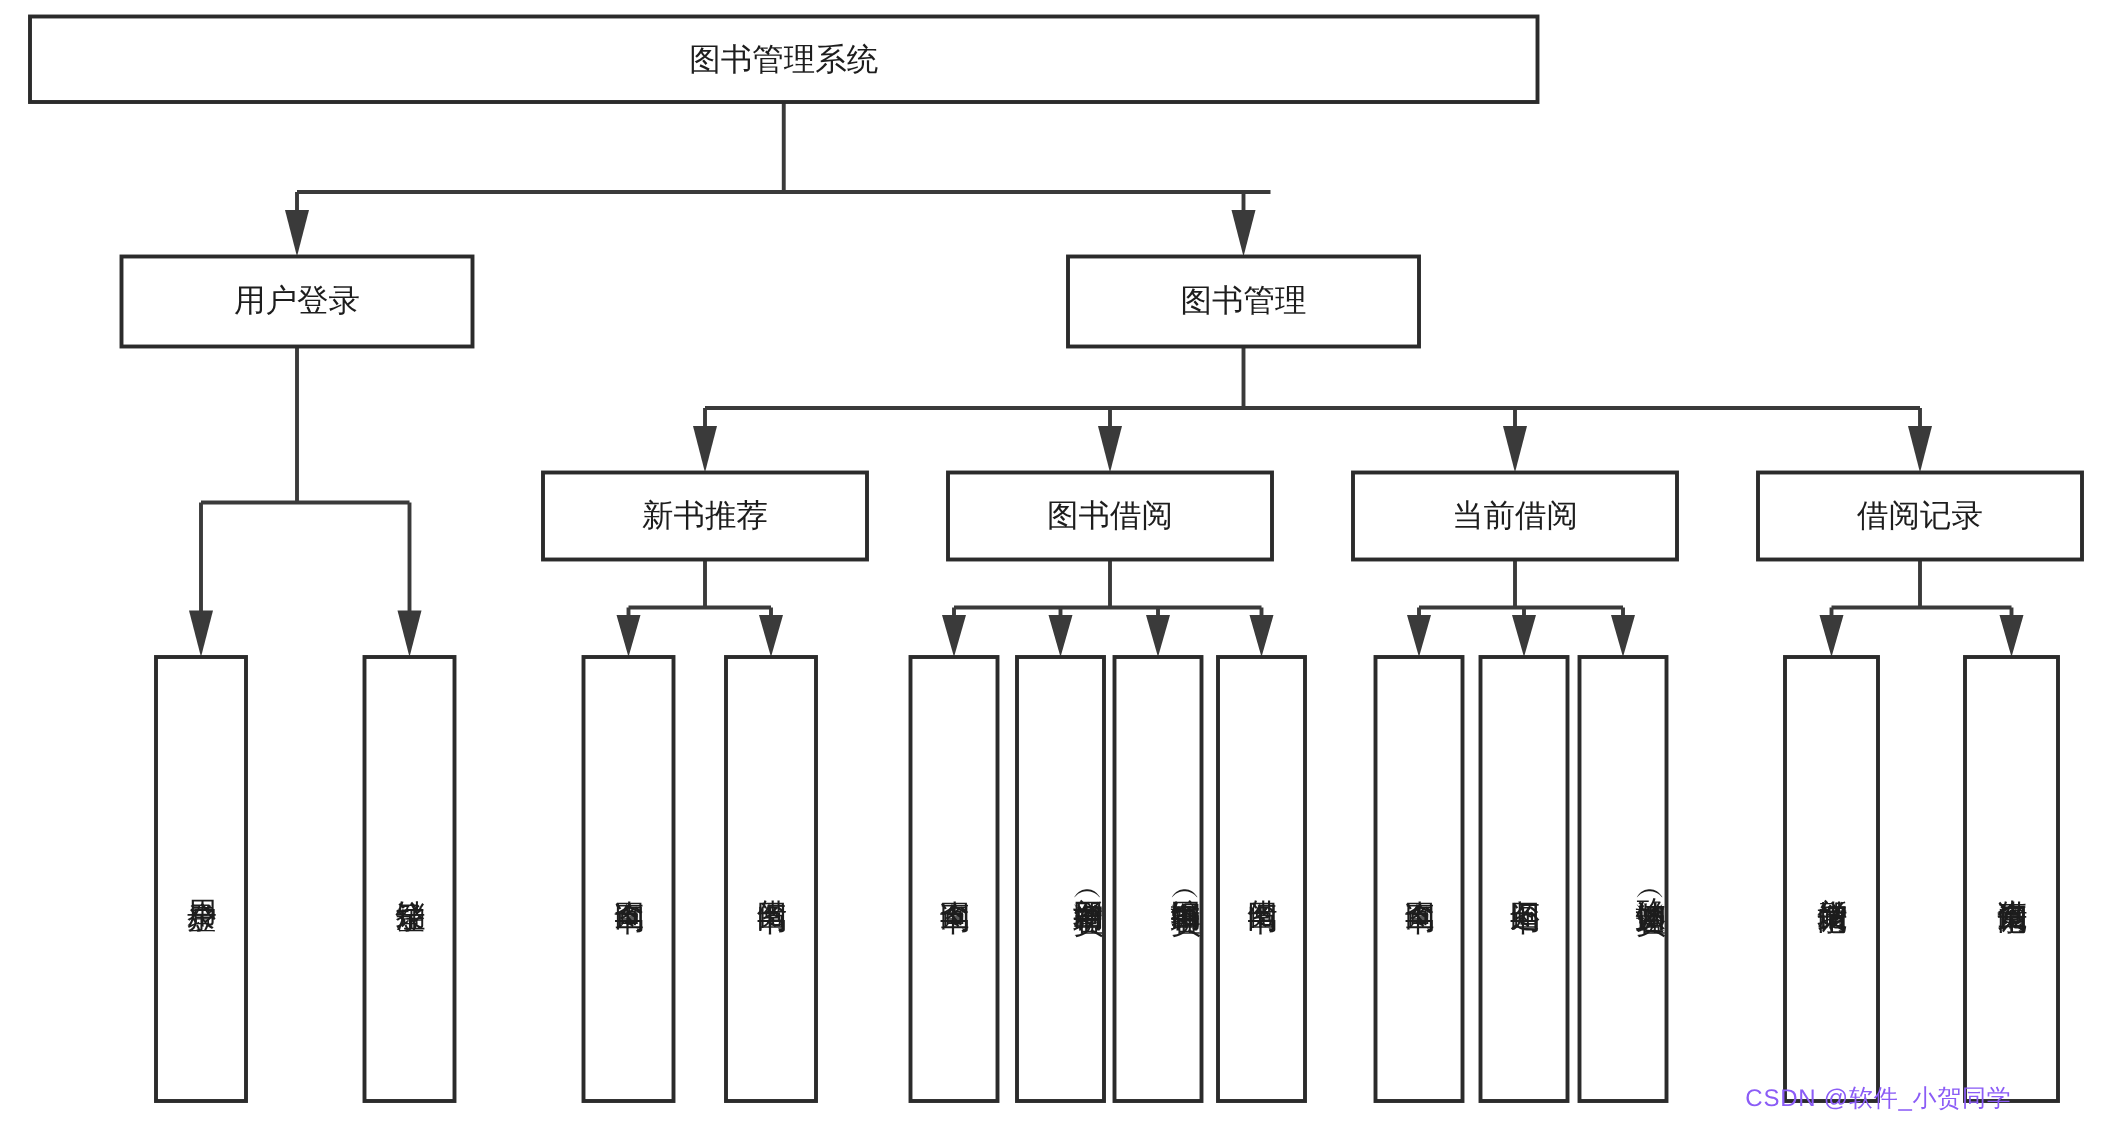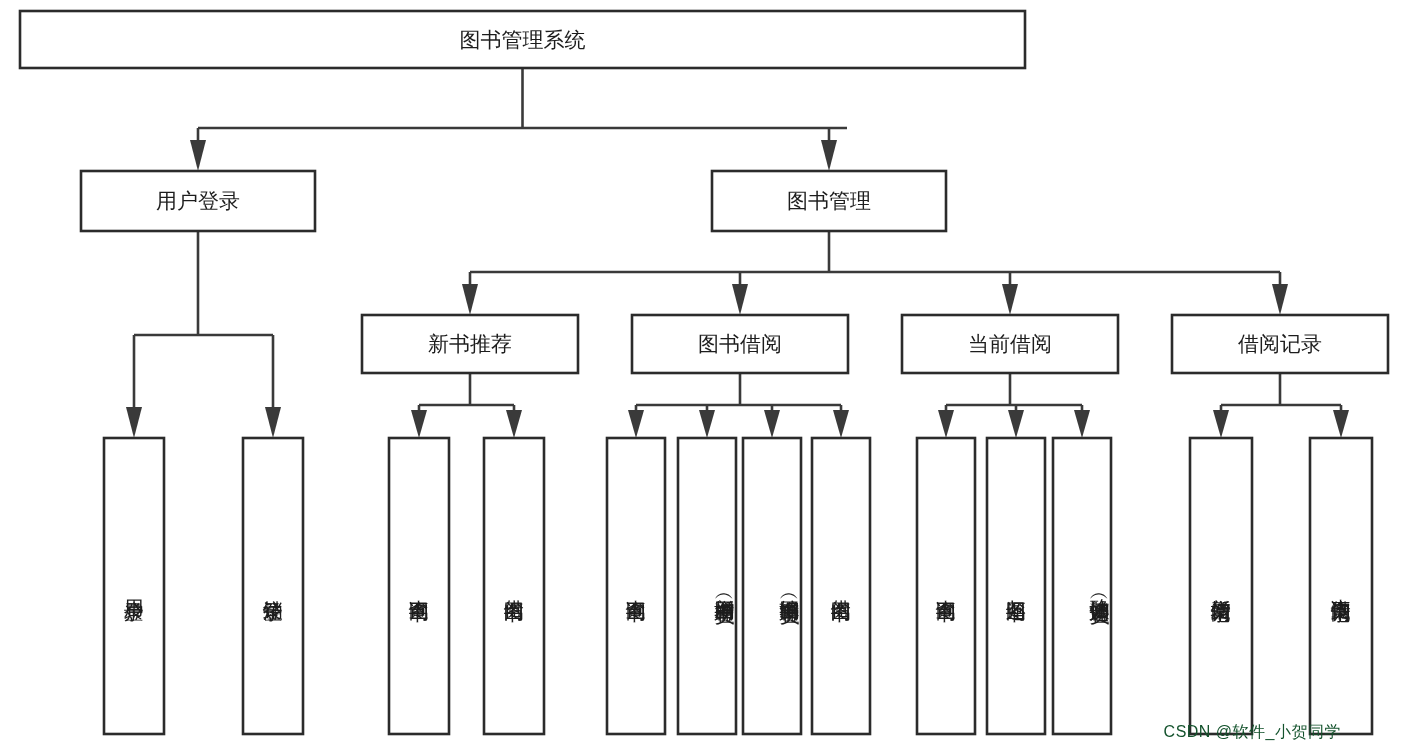--- a/index.html
+++ b/index.html
@@ -64,21 +64,21 @@
     justify-content: center;
     text-align: center;
     pointer-events: none;
   }
   .watermark {
     position: absolute;
     right: 8px;
     bottom: 4px;
     font-family: "Liberation Sans", "DejaVu Sans", sans-serif;
     font-size: 16px;
-    color: #14532d;
+    color: #8b5cf6;
     letter-spacing: 0.5px;
     white-space: nowrap;
   }
 </style>
 </head>
 <body>
 
 <div id="diagram-root">
 
   <svg class="flow" viewBox="0 0 1405 747">

